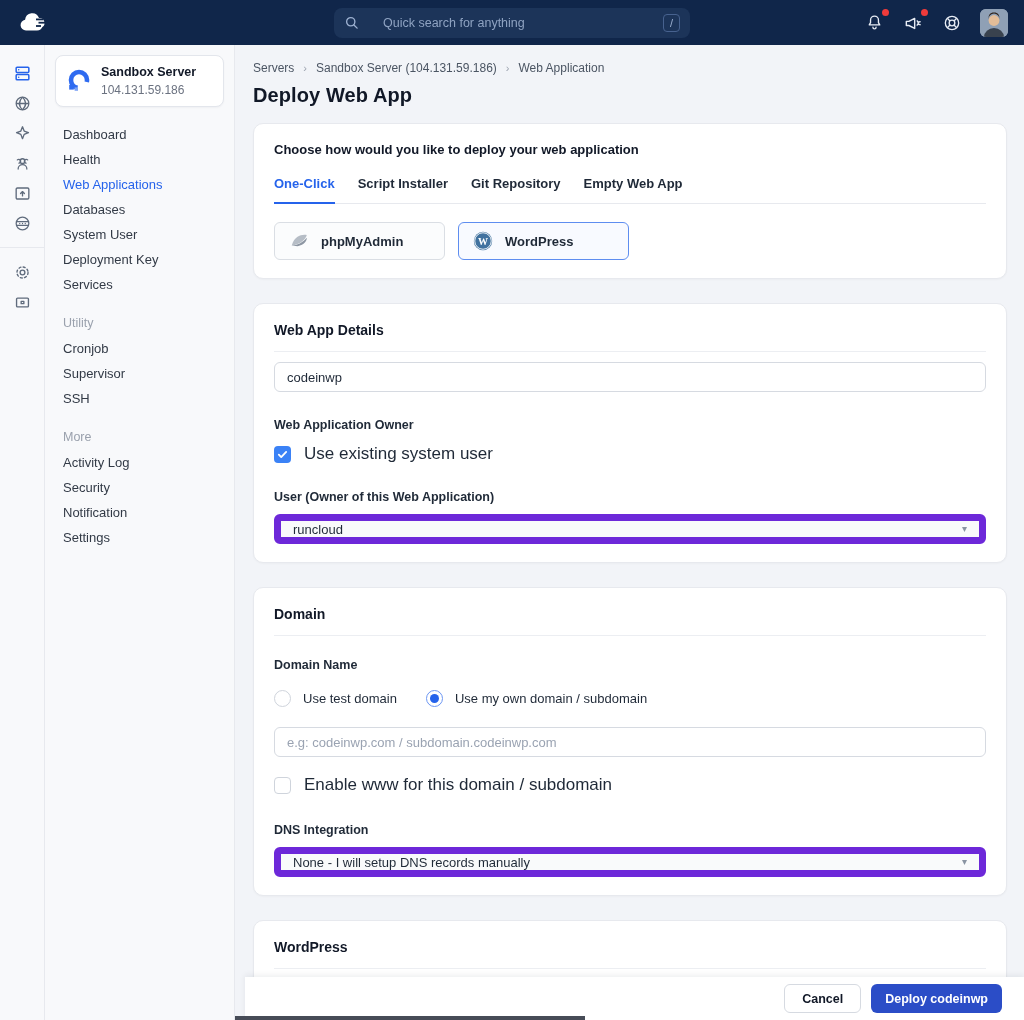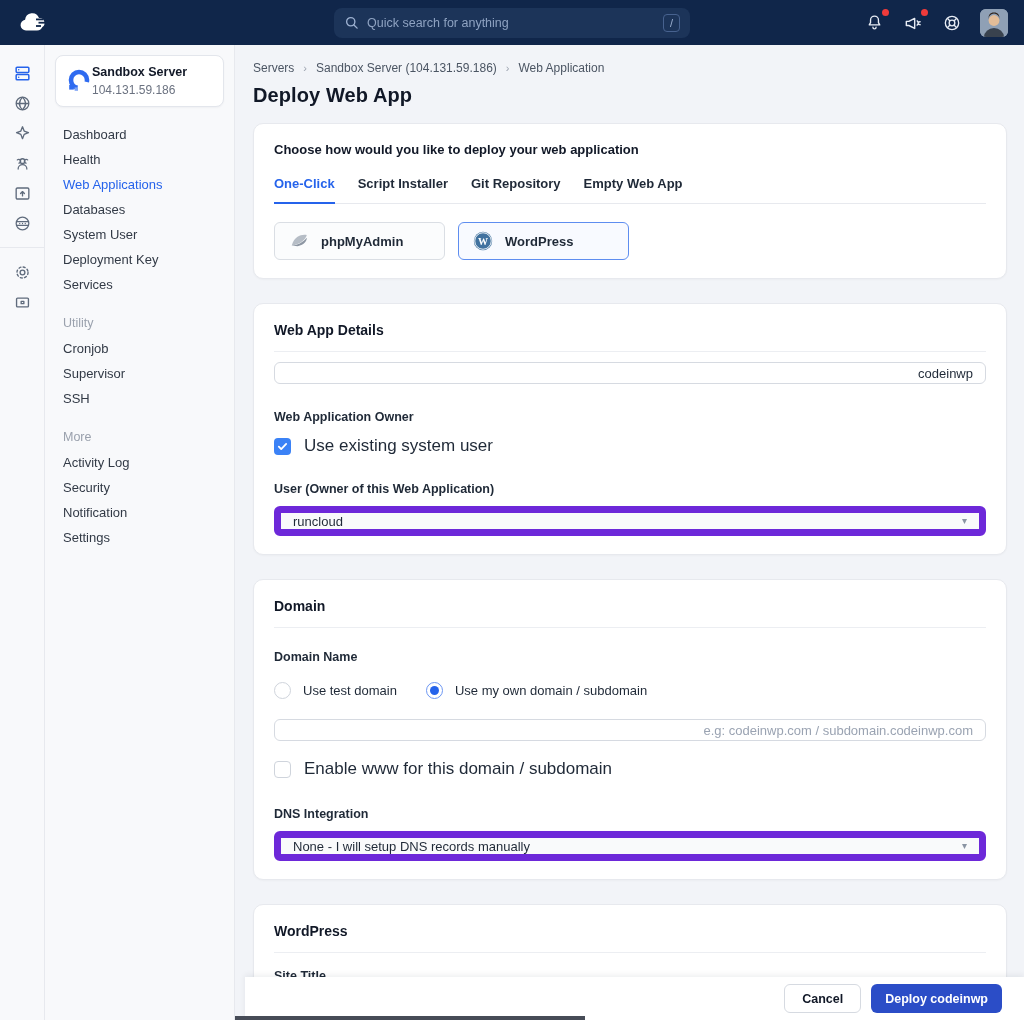--- a/index.html
+++ b/index.html
@@ -4,21 +4,21 @@
 <style>
   * { margin:0; padding:0; box-sizing:border-box; }
   html,body { width:1024px; height:1020px; overflow:hidden; }
   body { font-family:"Liberation Sans", sans-serif; background:#f2f4f8; position:relative; }
 
   
   .topbar { position:absolute; top:0; left:0; right:0; height:45px; background:#10264a;
             display:flex; align-items:center; padding:0 16px; z-index:60; }
   .logo { display:flex; align-items:center; cursor:pointer; }
   .searchbox { position:absolute; left:50%; transform:translateX(-50%); width:356px; height:30px;
-               background:#1c3459; border-radius:8px; display:flex; align-items:center; padding:12px 10px; gap:8px; }
+               background:#1c3459; border-radius:8px; display:flex; align-items:center; padding:12px 10px; gap:24px; }
   .searchbox svg { flex:0 0 auto; }
   .searchbox input { flex:1; background:transparent; border:none; outline:none; color:#d7e0ef;
                      font-size:12.5px; font-family:"Liberation Sans",sans-serif; }
   .searchbox input::placeholder { color:#8fa3c2; }
   .kbd { min-width:17px; height:18px; border:1px solid #47628f; border-radius:4px; color:#9db1d1;
          font-size:11px; display:flex; align-items:center; justify-content:center; padding:0 3px; }
   .top-icons { margin-left:auto; display:flex; align-items:center; gap:17px; }
   .icon-btn { position:relative; width:22px; height:22px; color:#e8edf5; cursor:pointer;
               display:flex; align-items:center; justify-content:center; }
   .badge-dot { position:absolute; top:-3px; right:-4px; width:7px; height:7px; background:#f03b3b;
@@ -33,21 +33,21 @@
           flex-direction:column; align-items:center; padding-top:13px; flex:0 0 45px; }
   .rail-icon { width:45px; height:30px; display:flex; align-items:center; justify-content:center;
                color:#5f6b7c; cursor:pointer; }
   .rail-icon.active { color:#2563eb; }
   .rail-divider { width:45px; border-top:1px solid #e7e9ee; margin:9px 0; }
 
   
   .sidebar { width:190px; flex:0 0 190px; background:#f8f9fb; border-right:1px solid #e7e9ee;
              padding:10px 10px 0; }
   .server-card { background:#fff; border:1px solid #e3e6ec; border-radius:8px; padding:9px 10px;
-                 display:flex; align-items:center; box-shadow:0 1px 2px rgba(16,24,40,.04); cursor:pointer; }
+                 display:flex; align-items:center; gap:9px; box-shadow:0 1px 2px rgba(16,24,40,.04); cursor:pointer; }
   .server-name { font-size:12.5px; font-weight:700; color:#111827; line-height:15px; }
   .server-ip { font-size:12px; color:#6b7280; margin-top:3px; }
   .nav { margin-top:15px; padding:0 8px; }
   .nav-item { font-size:13px; color:#323a46; padding:6px 0; cursor:pointer; line-height:13px; }
   .nav-item.active { color:#2563eb; }
   .nav-section-label { font-size:12.5px; color:#9aa1ad; margin:13px 0 6px; padding:6px 0 0; }
 
   
   .main { flex:1; position:relative; background:#f2f4f8; overflow:hidden; }
   .content { padding:16px 17px 0 18px; }
@@ -72,23 +72,23 @@
   .apps { display:flex; gap:13px; margin-top:18px; }
   .app-btn { display:flex; align-items:center; gap:11px; width:171px; height:38px;
              border:1px solid #dadee4; border-radius:6px; padding:0 13px; background:#fbfcfd;
              font-size:13px; font-weight:600; color:#1f2937; cursor:pointer; }
   .app-btn.selected { border:1.5px solid #5e8df0; background:#f8faff; }
 
   
   .field-label { font-size:12.5px; font-weight:700; color:#1f2937; }
   .mt22 { margin-top:22px; } .mt26 { margin-top:26px; }
   .mt28 { margin-top:28px; } .mt16 { margin-top:16px; }
-  .text-input { display:block; width:100%; height:22px; margin-top:10px; border:1px solid #d6dae1;
+  .text-input { display:block; width:100%; height:30px; margin-top:10px; border:1px solid #d6dae1;
                 border-radius:6px; padding:0 12px; font-size:13px; color:#1f2937; background:#fff;
-                font-family:"Liberation Sans",sans-serif; outline:none;text-align:right; }
+                font-family:"Liberation Sans",sans-serif; outline:none; }
   .text-input::placeholder { color:#9aa3b2; }
   .select { height:30px; margin-top:10px; border:7px solid #6d28d9; background:#f9fafb; border-radius:6px;
             display:flex; align-items:center; justify-content:space-between; padding:0 12px;
             font-size:13px; color:#1f2937; cursor:pointer; }
   .chev { color:#8a94a3; font-size:10px; line-height:10px; }
 
   .check-row { display:flex; align-items:center; gap:13px; margin-top:12px; }
   .checkbox { width:17px; height:17px; border-radius:4px; flex:0 0 17px; cursor:pointer;
               display:flex; align-items:center; justify-content:center; }
   .checkbox.checked { background:#3b82f6; }

